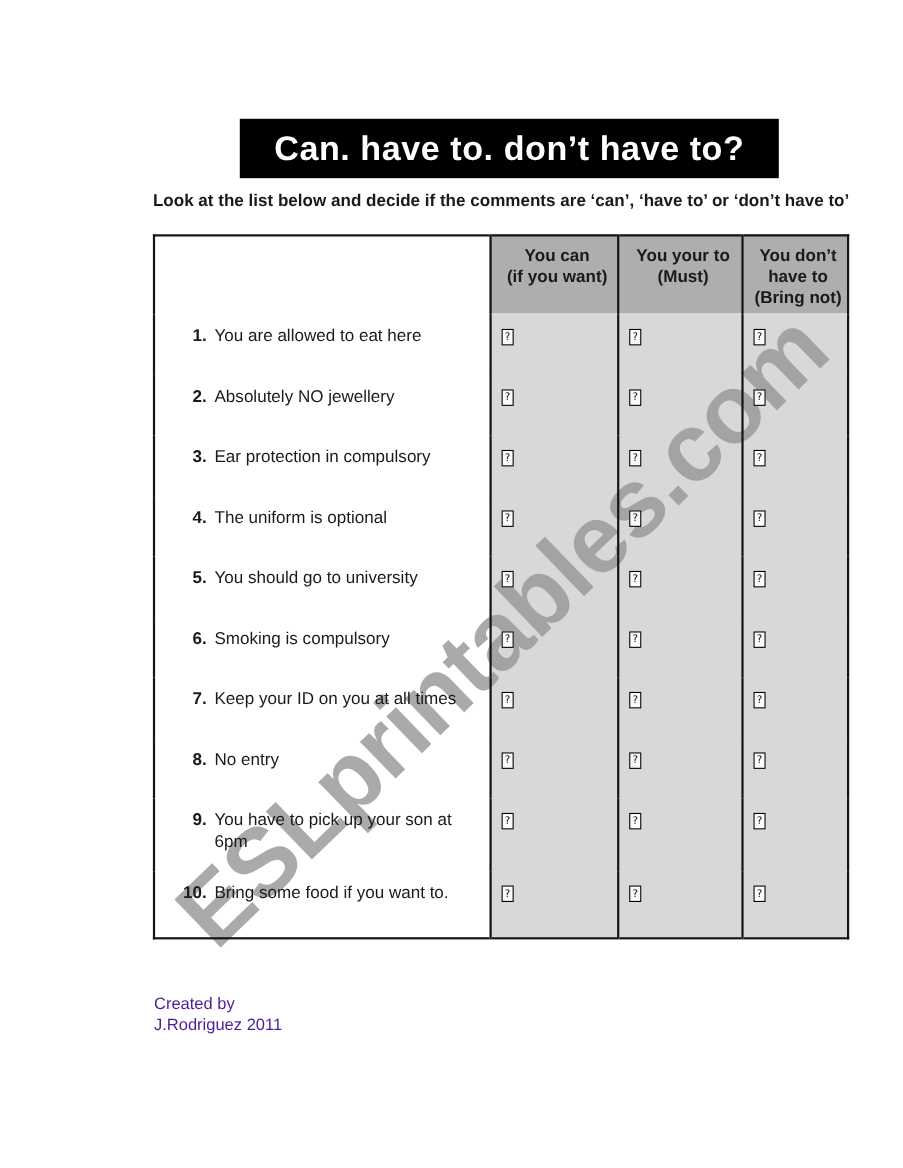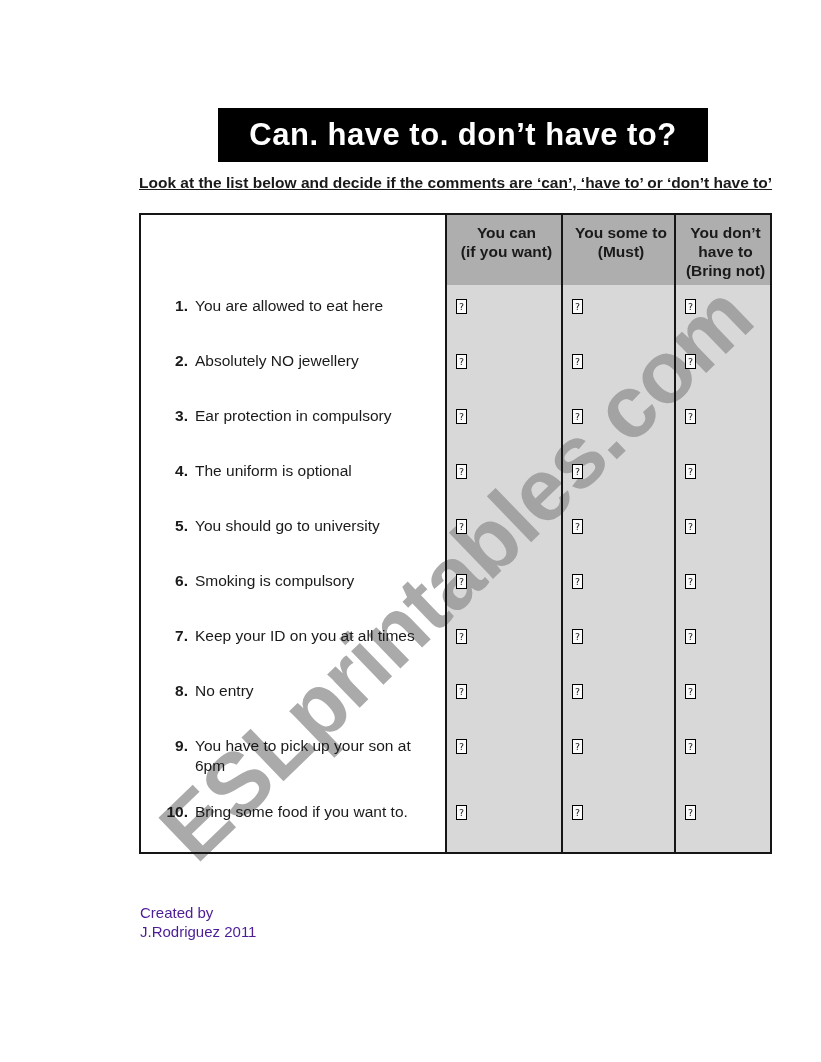--- a/index.html
+++ b/index.html
@@ -18,21 +18,21 @@
     background:var(--title-bg); color:var(--title-text);
     display:flex; align-items:center; justify-content:center; z-index:3;
   }
   .title-bar .title-text{
     font-size:31px; font-weight:bold; letter-spacing:.5px; white-space:nowrap;
   }
 
   
   .instruction{
     position:absolute; left:96px; top:174px; width:660px;
-    font-size:15.5px; font-weight:bold; color:var(--ink); z-index:3;text-decoration:underline;
+    font-size:15.5px; font-weight:bold; color:var(--ink); z-index:3;
   }
 
   
   .table-wrap{position:absolute; left:96px; top:213px; width:631px; height:639px;}
   .bg-layer{position:absolute; inset:0; background:#ffffff; z-index:1;}
   .bg-header{position:absolute; left:306px; top:0; width:325px; height:72px; background:var(--header-fill);}
   .bg-body{position:absolute; left:306px; top:72px; width:325px; height:567px; background:var(--cell-fill);}
 
   .watermark{
     position:absolute; left:317px; top:360px; z-index:2;
@@ -107,21 +107,21 @@
           <col style="width:96px">
       </colgroup>
       <thead>
         <tr>
           <th></th>
           <th>
             <div>You can</div>
             <div>(if you want)</div>
           </th>
           <th>
-            <div>You some to</div>
+            <div>You your to</div>
             <div>(Must)</div>
           </th>
           <th>
             <div>You don’t</div>
             <div>have to</div>
             <div>(Bring not)</div>
           </th>
         </tr>
       </thead>
       <tbody>

